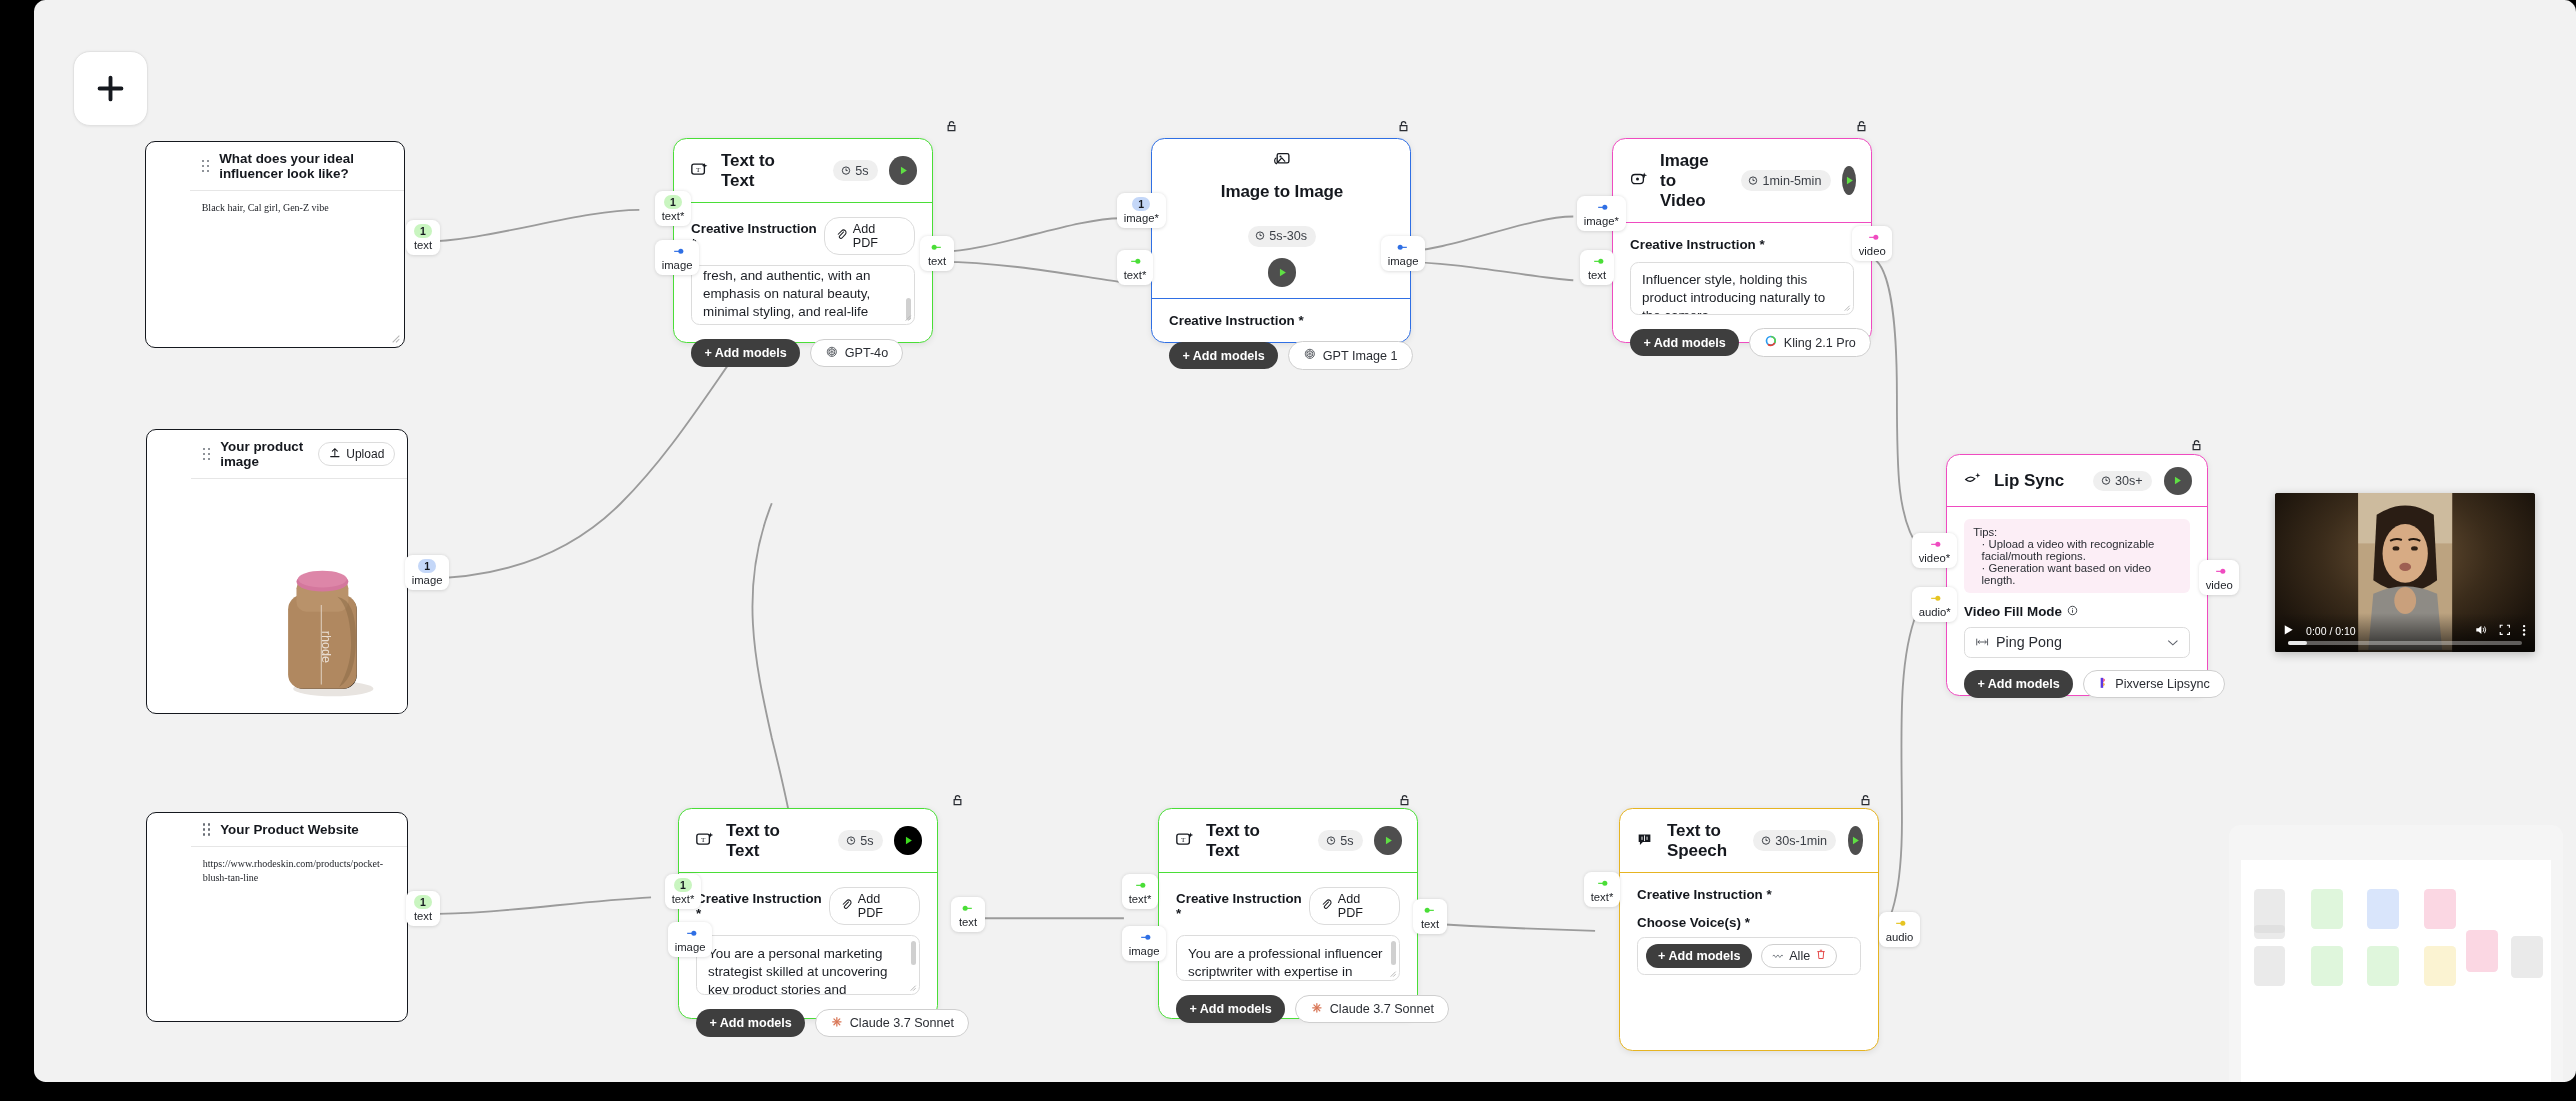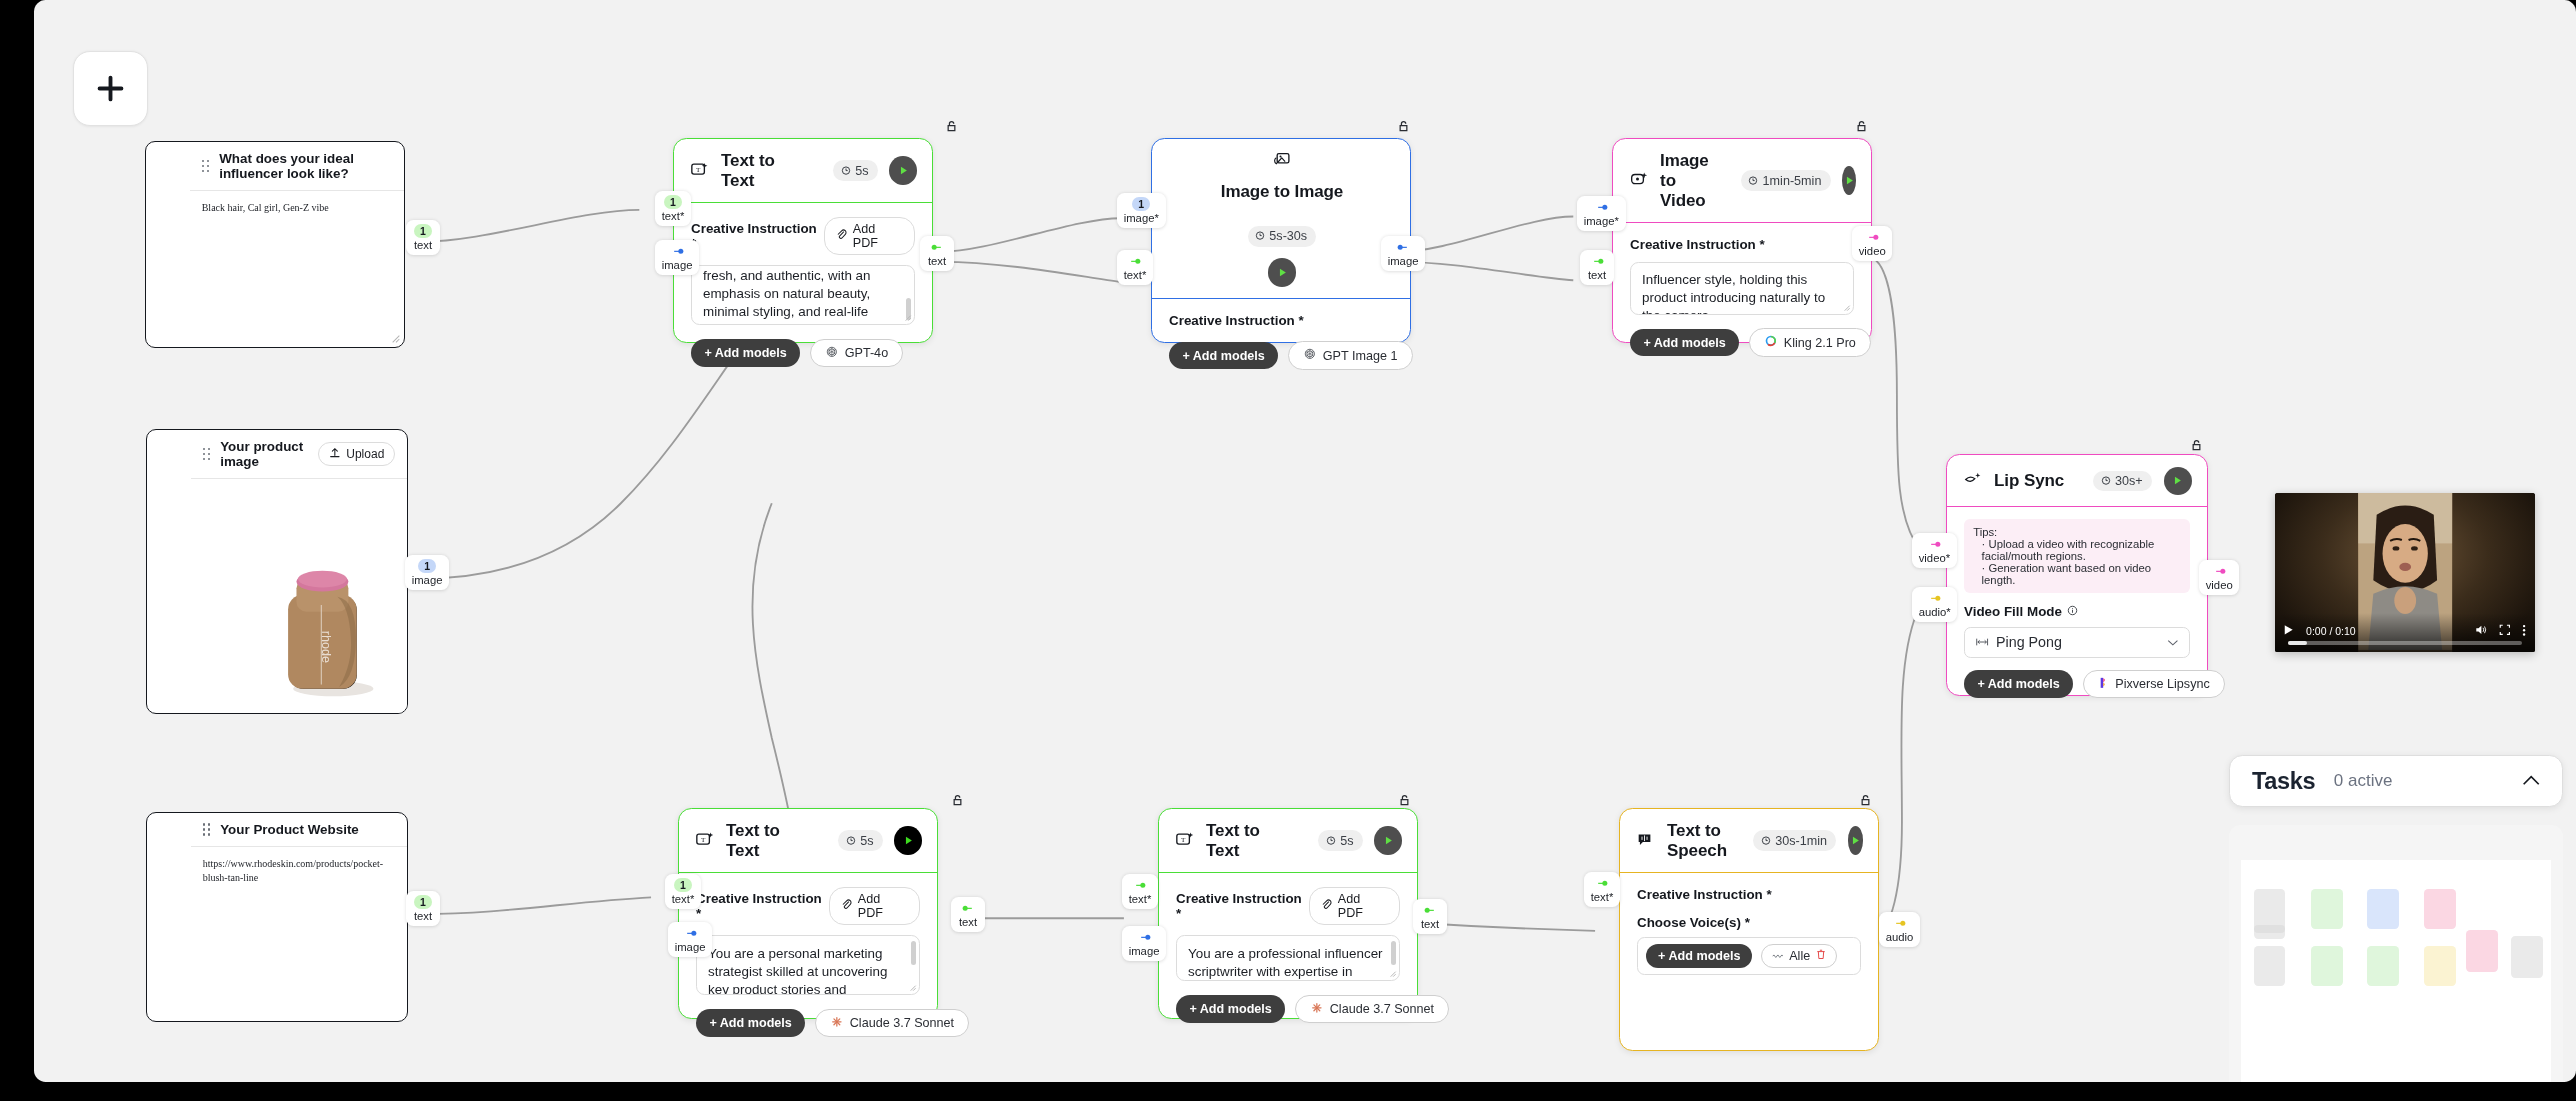--- a/index.html
+++ b/index.html
@@ -871,28 +871,20 @@
             <circle cx="2.5" cy="2.5" r="1.4" fill="#fff"></circle>
             <circle cx="2.5" cy="7.5" r="1.4" fill="#fff"></circle>
             <circle cx="2.5" cy="12.5" r="1.4" fill="#fff"></circle>
           </svg></span>
     </div>
     <div class="seek">
         <i></i>
       </div>
   </div>
 
-  <div class="tasks-pill" style="left:2195px; top:755px; width:334px;">
-    <span class="tt">Tasks</span>
-    <span class="ta">0 active</span>
-    <span style="flex:1"></span>
-    <span><svg width="18.4" height="11" viewBox="0 0 22 13">
-          <path d="M2 11 L11 2 L20 11" fill="none" stroke="#15181e" stroke-width="2"></path>
-        </svg></span>
-  </div>
   <div class="tasks-panel" style="left:2195px; top:825px; width:334px; height:257px;">
     <div class="tasks-inner">
       <div class="tile" style="left:13.4px;top:28.5px;width:31px;height:50px;background:#eaeaea;"></div>
       <div class="tile" style="left:13.4px;top:65px;width:31px;height:8.4px;background:#e0e0e0;"></div>
       <div class="tile" style="left:70px;top:28.5px;width:32px;height:40px;background:#dff6dc;"></div>
       <div class="tile" style="left:126px;top:28.5px;width:32px;height:40px;background:#d9e5fb;"></div>
       <div class="tile" style="left:183px;top:28.5px;width:32px;height:40px;background:#fbd7e3;"></div>
       <div class="tile" style="left:225px;top:70px;width:32px;height:42px;background:#fbd7e3;"></div>
       <div class="tile" style="left:270px;top:76px;width:32px;height:42px;background:#eaeaea;"></div>
       <div class="tile" style="left:13.4px;top:86px;width:31px;height:40px;background:#eaeaea;"></div>

